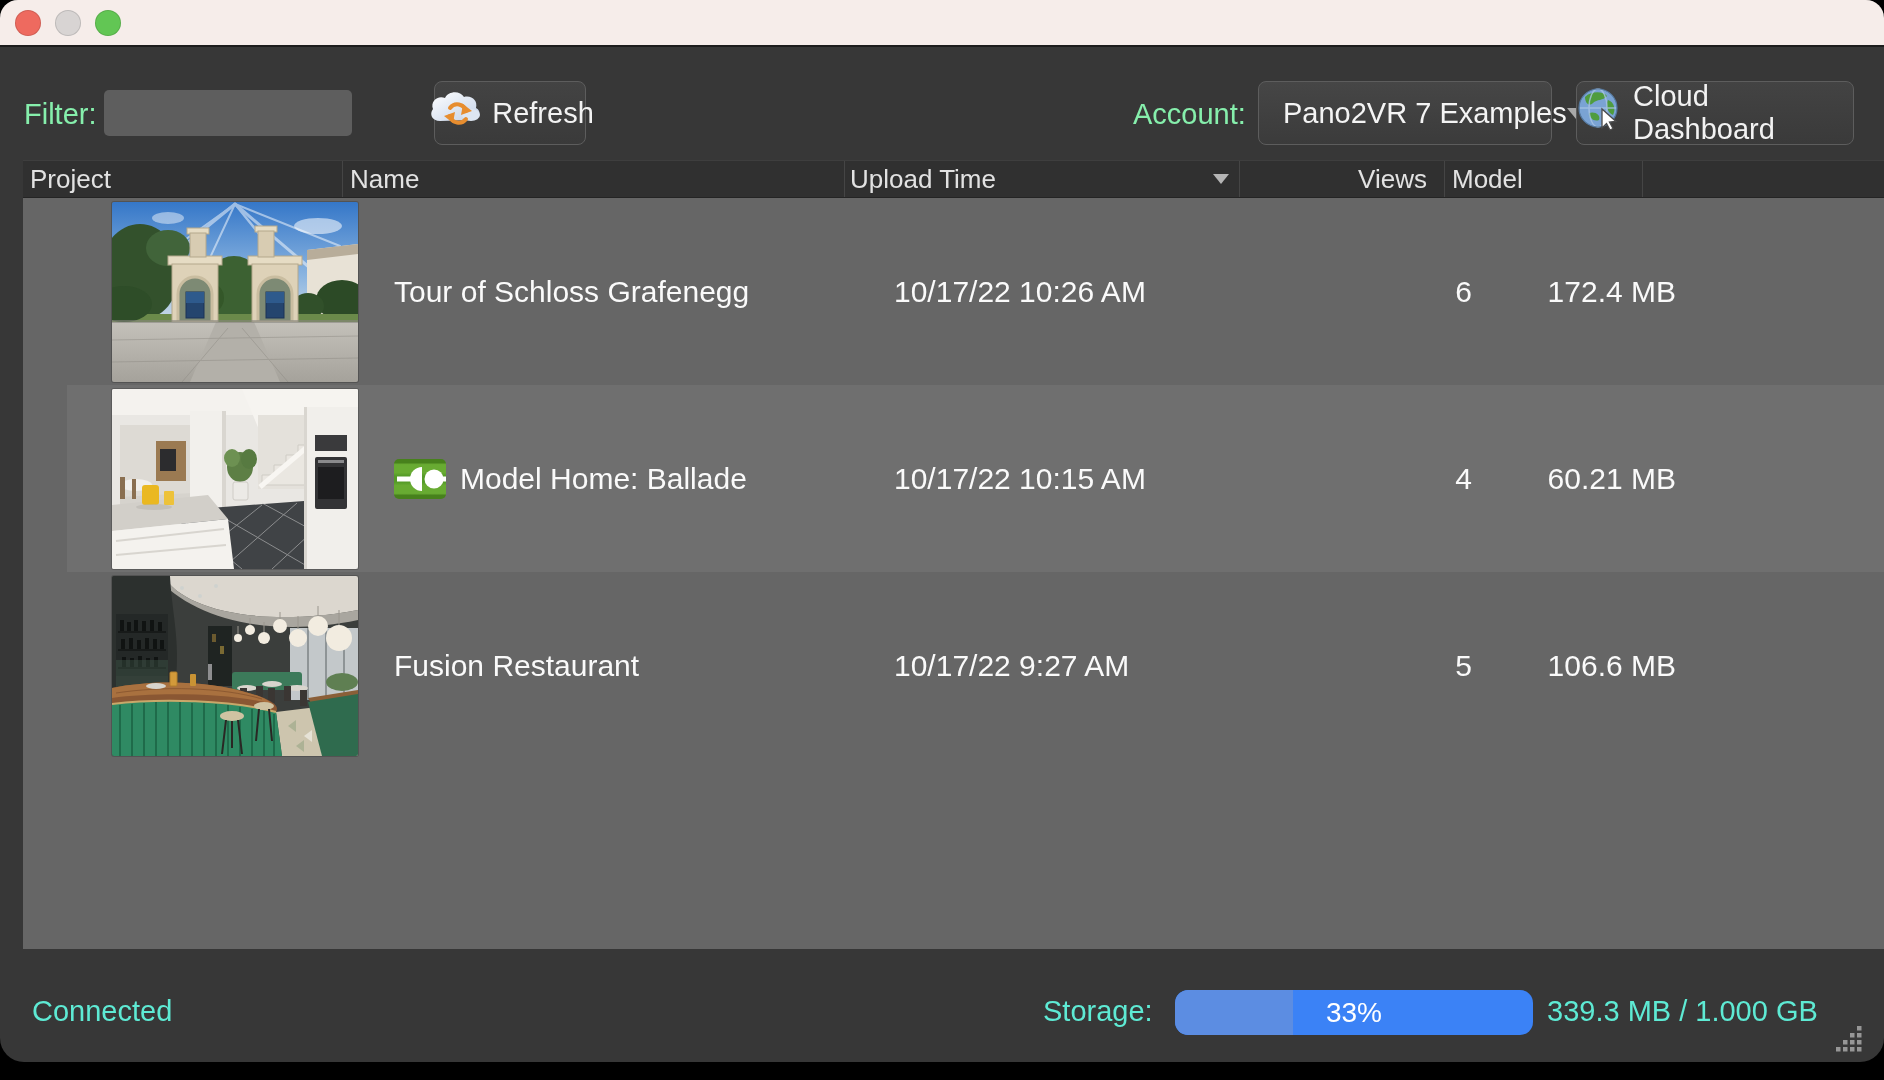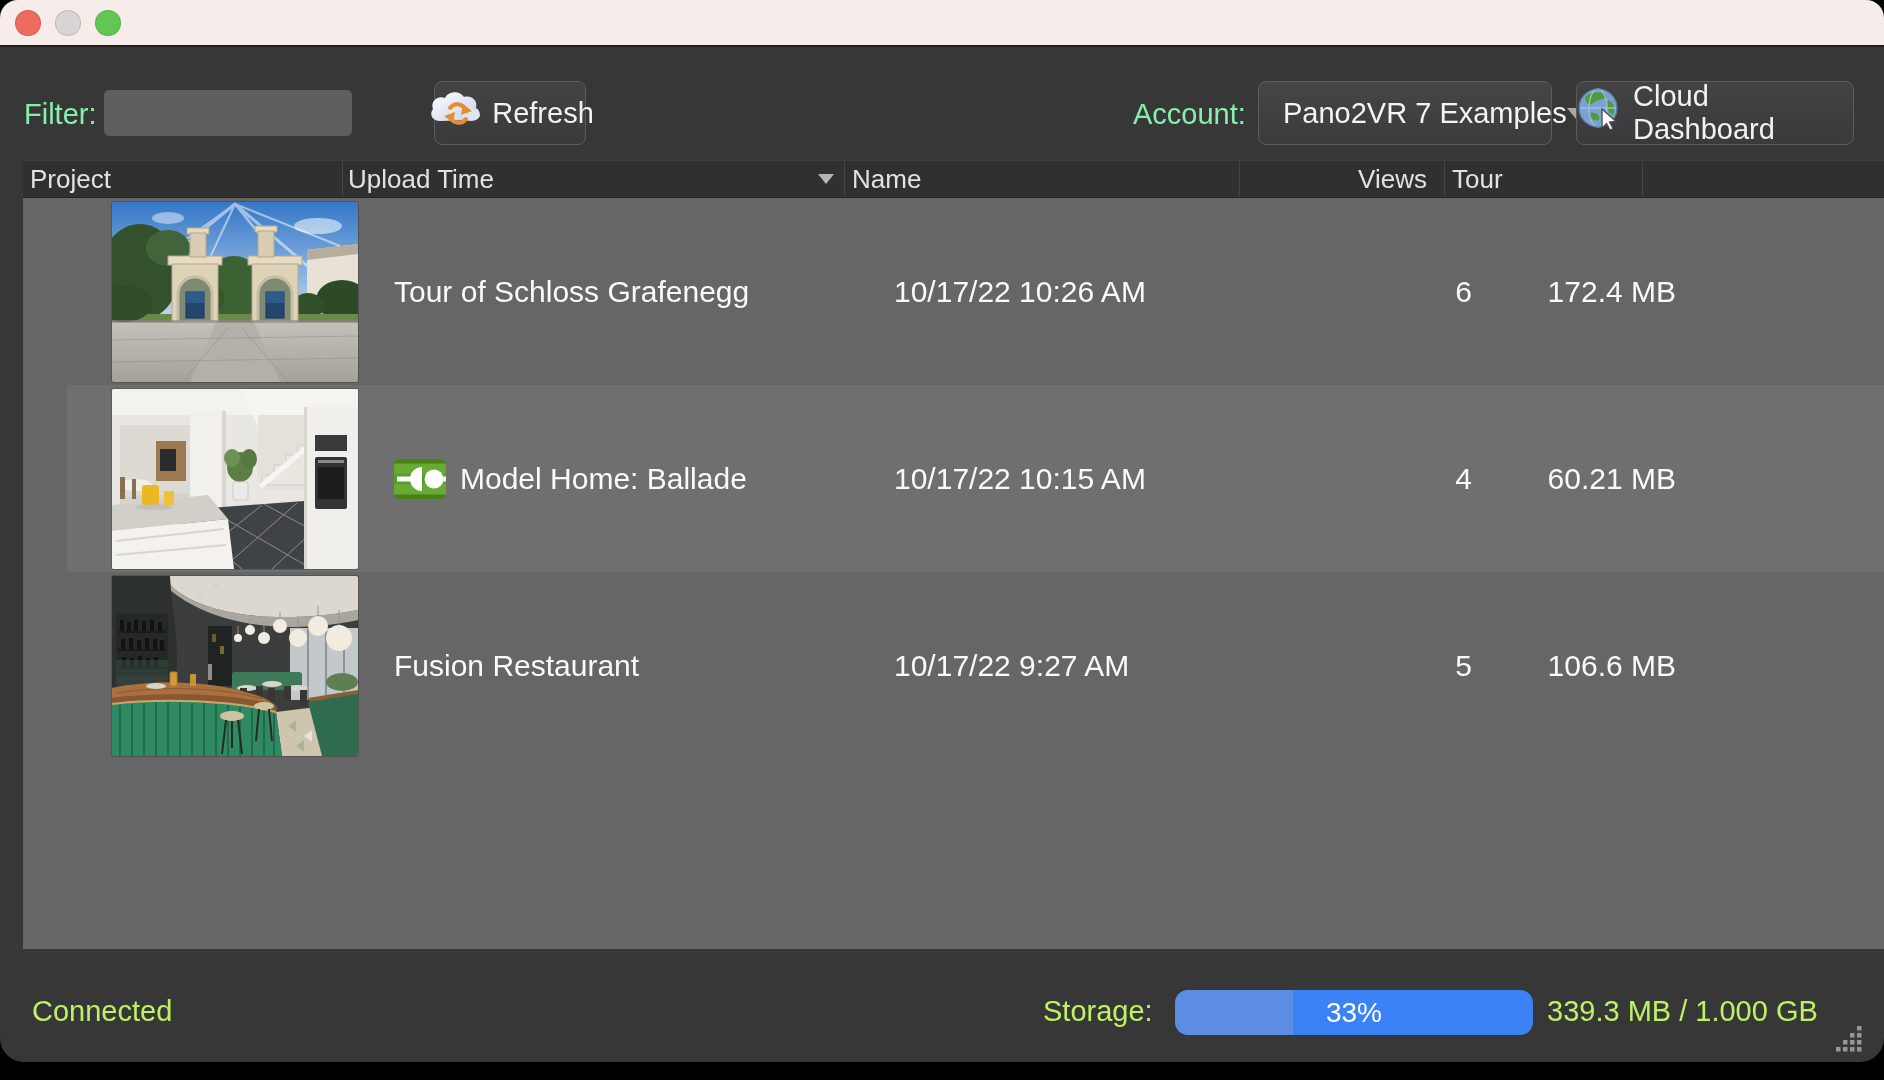--- a/index.html
+++ b/index.html
@@ -56,21 +56,21 @@
   .cell { display:flex; align-items:center; overflow:hidden; }
   .c-project .thumb { margin-left:45px; width:246px; height:180px; display:block;
                       border-radius:2px; box-shadow:0 0 0 1px rgba(0,0,0,.18); }
   .c-name  { padding-left:7px; gap:14px; }
   .c-upload{ padding-left:5px; }
   .c-views { justify-content:flex-end; padding-right:17px; }
   .c-size  { justify-content:flex-end; padding-right:11px; }
   .plug-icon { width:52px; height:40px; flex:0 0 auto; }
 
   
-  .status-text { position:absolute; color:#bef264; font-size:29px; }
+  .status-text { position:absolute; color:#5eead4; font-size:29px; }
   #connected    { left:32px;  top:995px; }
   #storage-label{ left:1043px; top:995px; width:120px; text-align:left; }
   #storage-usage{ left:1547px; top:995px; }
   .progress { position:absolute; left:1175px; top:990px; width:358px; height:45px;
               background:#3b82f6; border-radius:13px; overflow:hidden; }
   .progress .fill { position:absolute; left:0; top:0; bottom:0; width:33%;
                     background:#5c8de2; border-radius:13px 0 0 13px; }
   .progress .pct { position:absolute; left:0; top:0; width:100%; height:100%;
                    display:flex; align-items:center; justify-content:center;
                    color:#fff; font-size:28px; }
@@ -135,27 +135,27 @@
         <circle cx="21" cy="21" r="19" fill="none" stroke="#55799f" stroke-width="1.2"></circle>
         <path d="M25,22 L25,41 L29.5,36.5 L33,43 L36,41.5 L32.5,35 L39,34.5 Z" fill="#ffffff" stroke="#4a4a4a" stroke-width="1.3"></path>
       </svg>
     </span>
     <span>Cloud Dashboard</span>
   </div>
 
   <div class="table">
     <div class="thead grid">
       <div class="th">Project</div>
+      <div class="th">Name</div>
       <div class="th c-upload">
         <span>Upload Time</span>
         <span class="sort-tri"></span>
       </div>
-      <div class="th">Name</div>
       <div class="th c-views">Views</div>
-      <div class="th">Tour</div>
+      <div class="th">Model</div>
       <div class="th"></div>
     </div>
 
     <div class="row grid">
       <div class="cell c-project">
         <svg class="thumb" viewBox="0 0 246 180">
           <defs>
             <linearGradient id="sky1" x1="0" y1="0" x2="0" y2="1">
               <stop offset="0" stop-color="#3577c8"></stop>
                 <stop offset=".6" stop-color="#8ab4e0"></stop>

